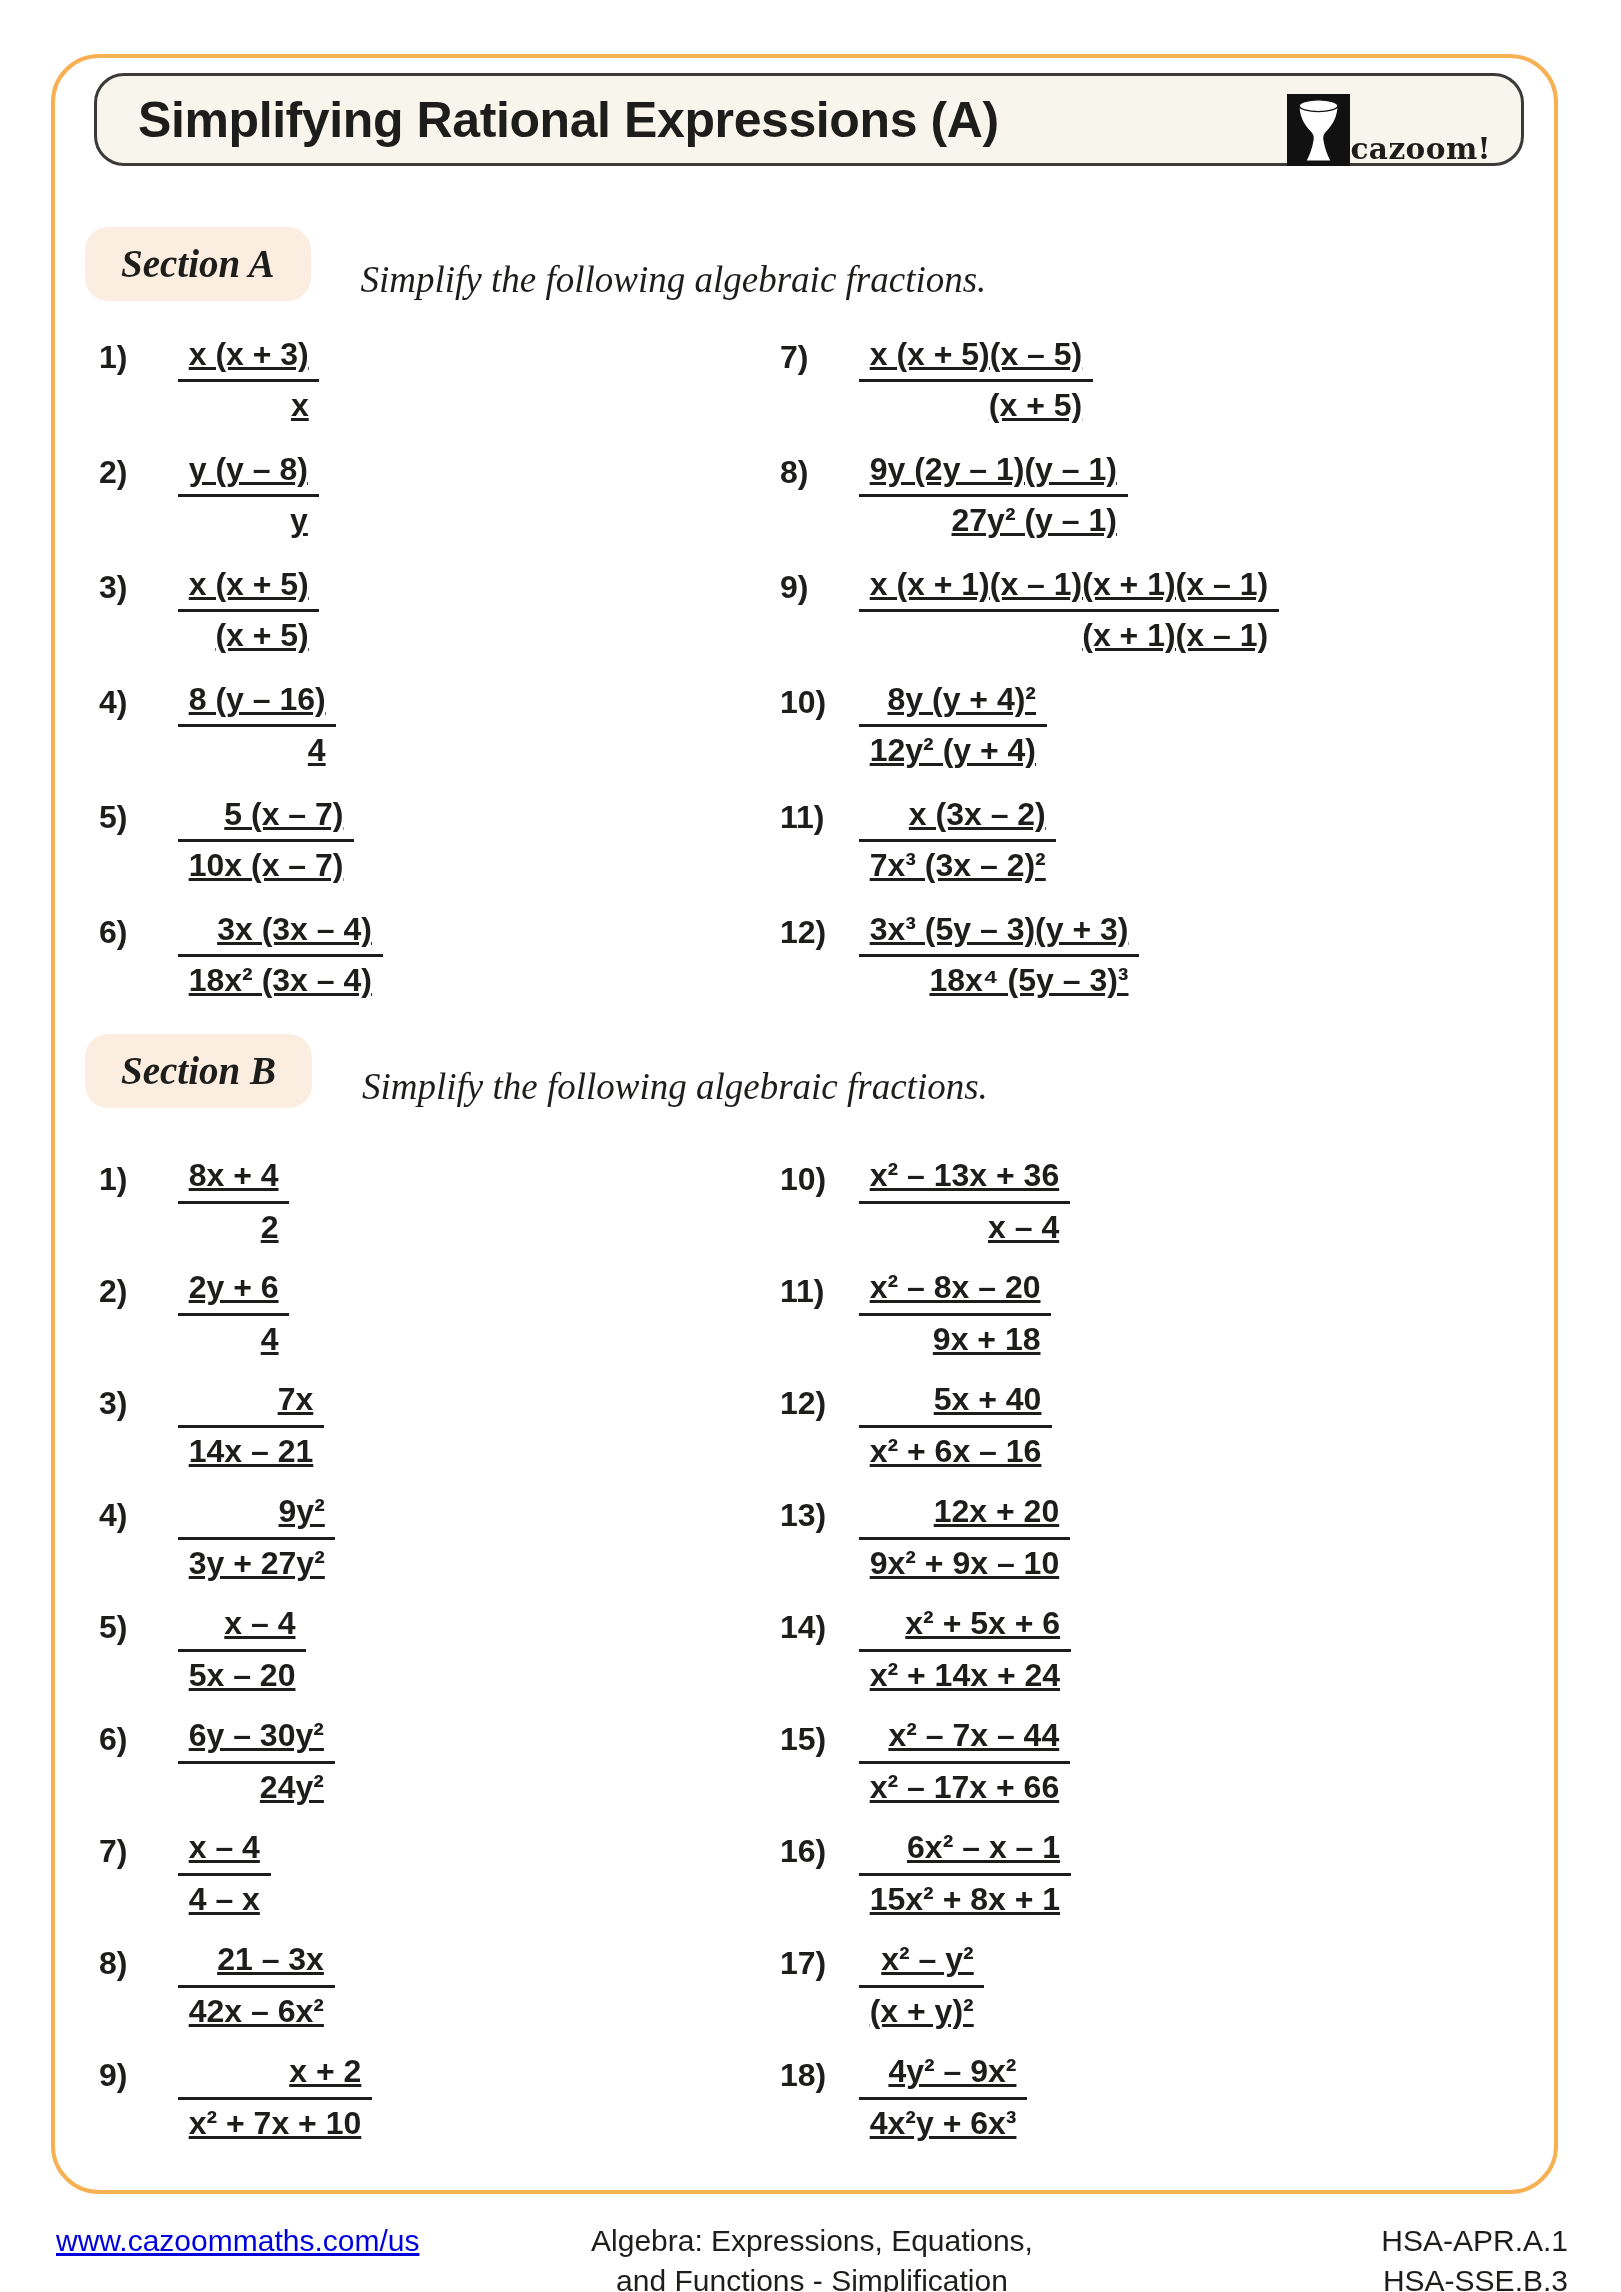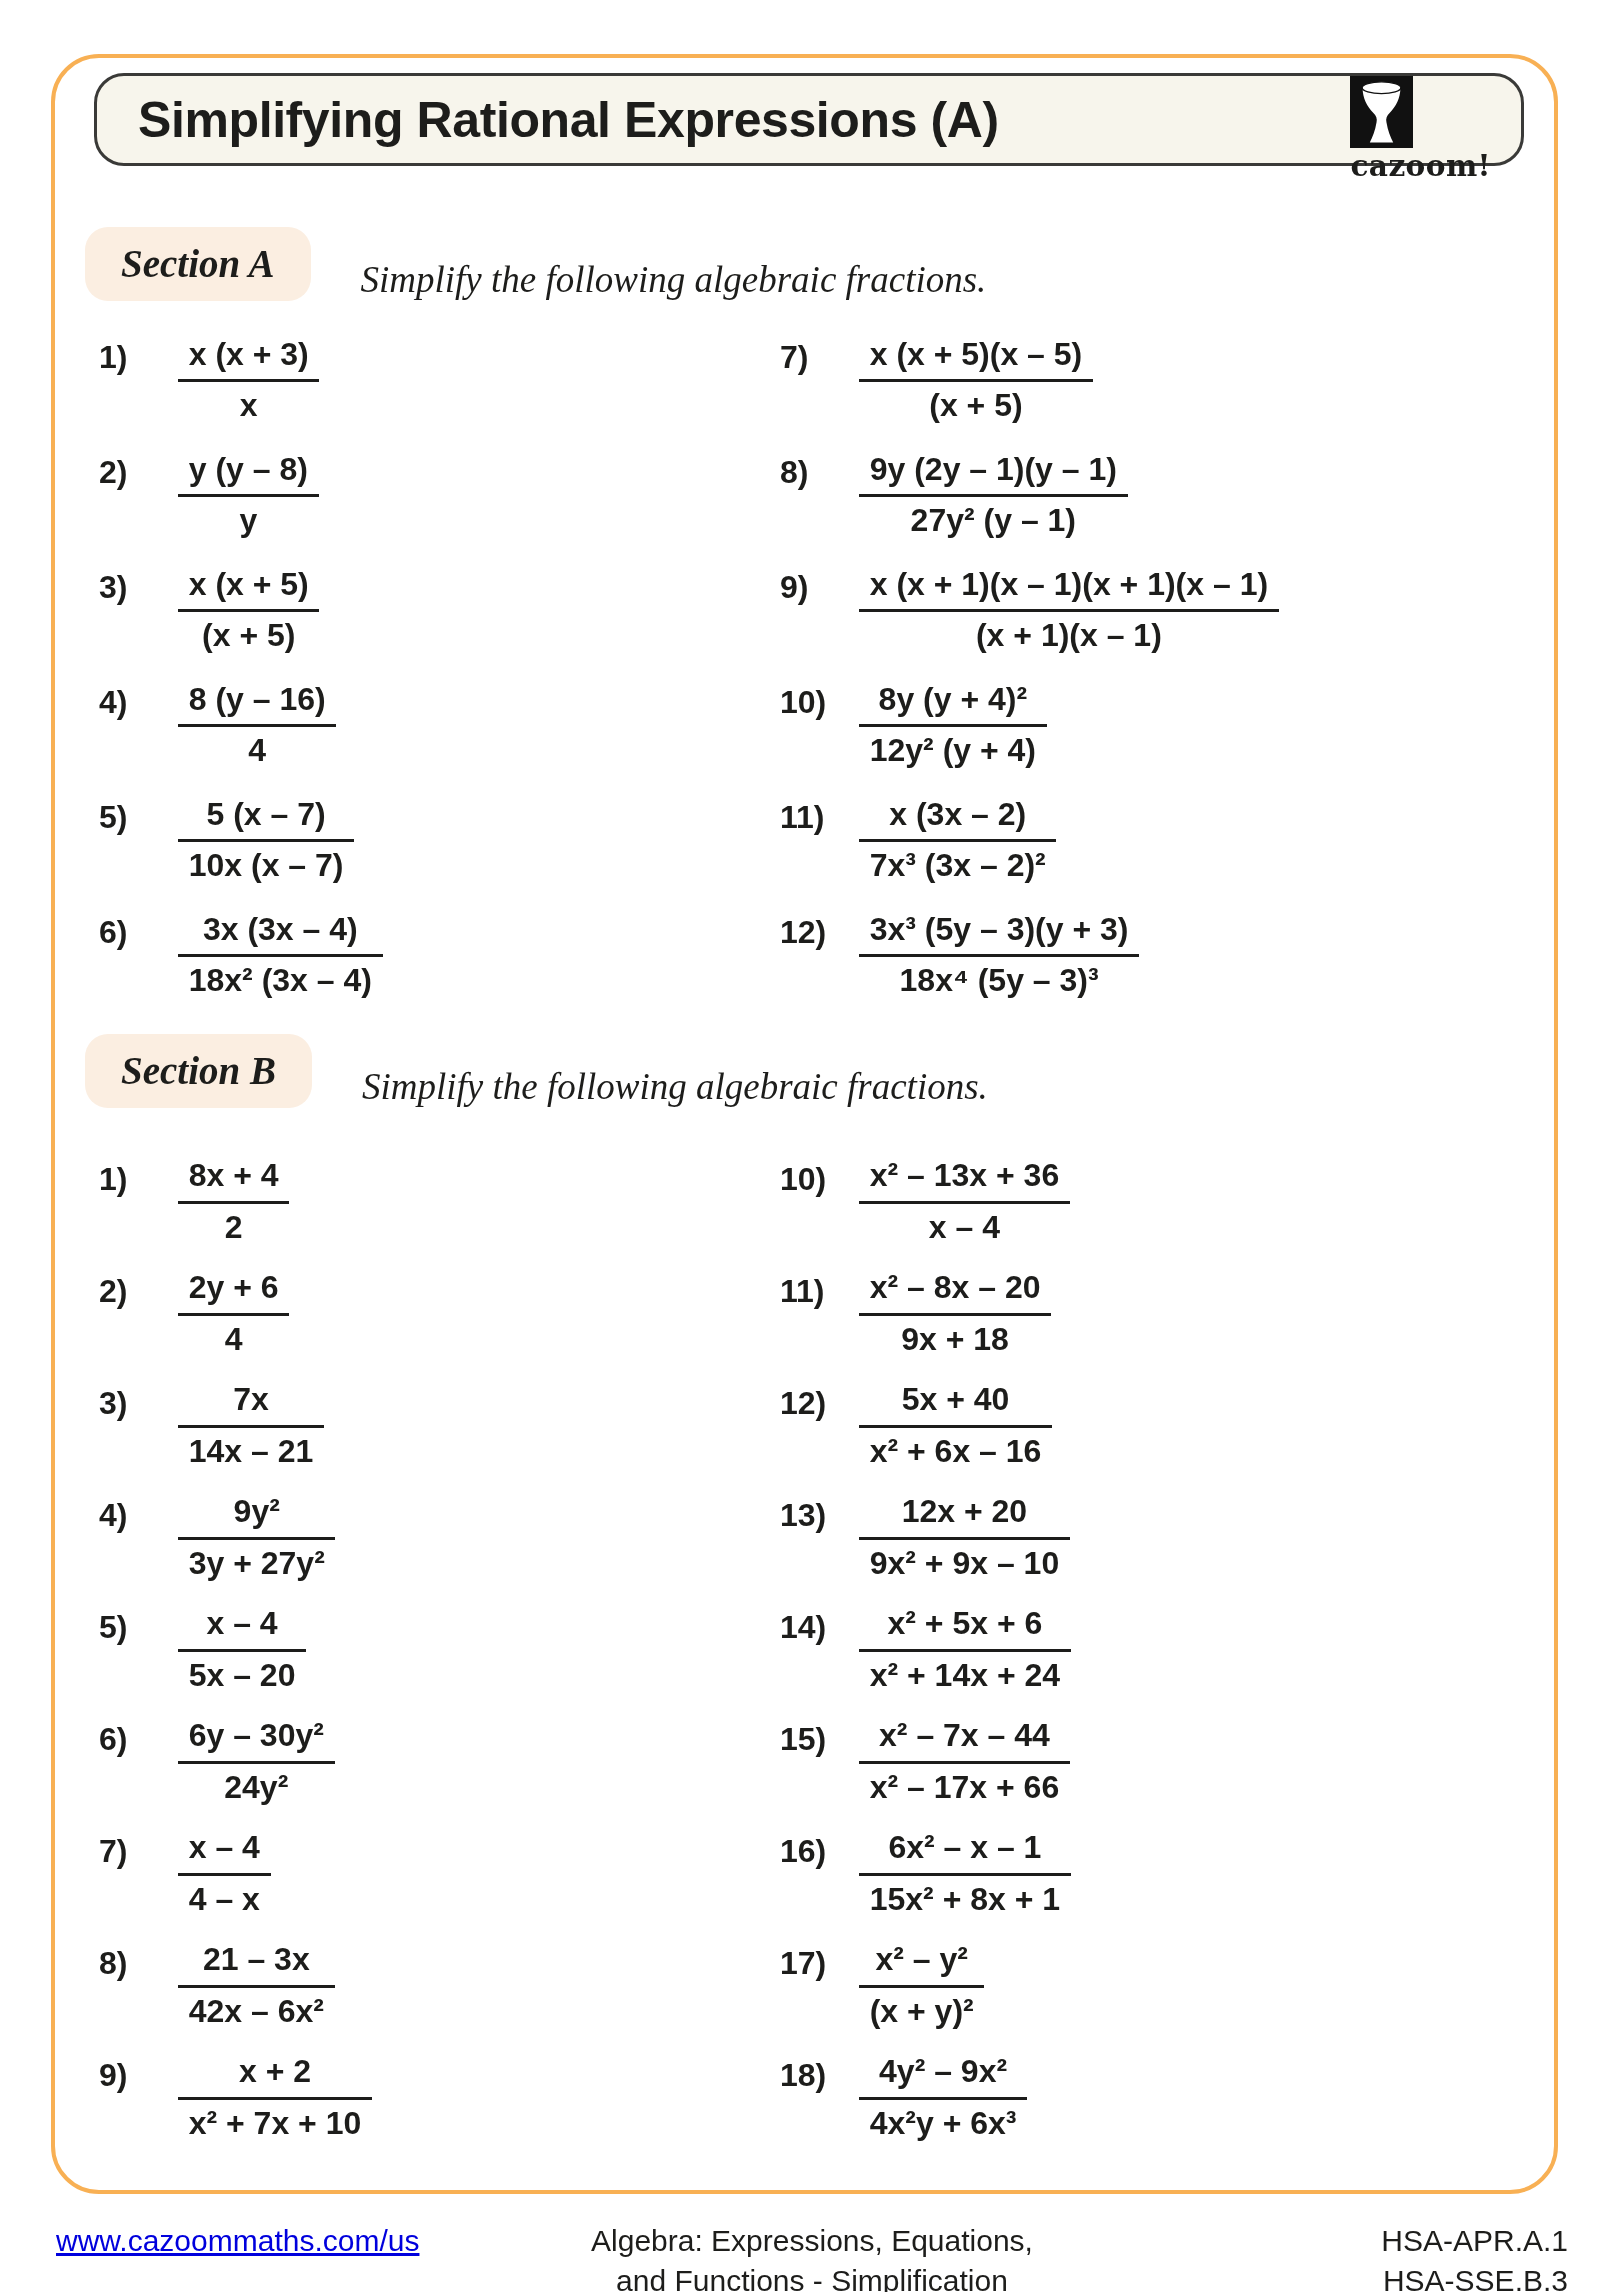--- a/index.html
+++ b/index.html
@@ -14,38 +14,38 @@
     border:4.5px solid #f8b054; border-radius:48px; box-sizing:border-box;
   }
   
   .header-box {
     position:absolute; left:94px; top:73px; width:1430px; height:93px;
     box-sizing:border-box; background:#f7f5ec; border:3.6px solid #3a3a38;
     border-radius:30px; display:flex; align-items:center;
     padding:0 30px 0 41px;
   }
   .title { flex:1; font-size:50px; font-weight:bold; letter-spacing:-0.4px; }
-  .logo { display:flex; flex-direction:column; align-items:flex-start; margin-top:20px; }
+  .logo { display:flex; flex-direction:row; align-items:flex-end; margin-top:20px; }
   .logo-mark { width:63px; height:72px; display:block; }
   .logo-word { font-family:"DejaVu Serif", serif; font-weight:bold; font-size:29.6px; letter-spacing:0.4px; margin-top:0.9px; }
   
   .sec-header { position:absolute; left:85px; display:flex; align-items:flex-end; }
   #secA { top:227px; } #secB { top:1034px; }
   .badge {
     background:#fbeee1; border-radius:23px; padding:14.3px 36px;
     font-family:"Liberation Serif", serif; font-style:italic; font-weight:bold; font-size:39px;
   }
   .instruction { margin-left:50px; font-family:"Liberation Serif", serif; font-style:italic; font-size:37px; }
   
   .grid { position:absolute; left:99px; width:1415px; display:grid; grid-auto-flow:column; }
   #gridA { top:323px; grid-template-rows:repeat(6,115px); grid-template-columns:681px 1fr; }
   #gridB { top:1146px; grid-template-rows:repeat(9,112px); grid-template-columns:681px 1fr; }
   .problem { display:flex; align-items:center; }
   .pnum { width:79px; font-size:32px; font-weight:bold; position:relative; top:-23px; white-space:nowrap; }
-  .frac { display:inline-block; text-align:center; font-size:32px; font-weight:bold; line-height:1.12; white-space:nowrap; }
+  .frac { display:inline-block; text-align:right; font-size:32px; font-weight:bold; line-height:1.12; white-space:nowrap;text-decoration:underline; }
   .num { display:block; padding:0 10.7px 6.3px; }
   .den { display:block; border-top:3.6px solid #1d1d1b; padding:6.3px 10.7px 0; }
   
   .footer {
     position:absolute; left:56px; top:2221px; width:1512px;
     display:grid; grid-template-columns:1fr auto 1fr; align-items:start;
     font-size:30px; line-height:1.34;
   }
   .f-left { text-align:left; }
   .f-center { text-align:center; }

